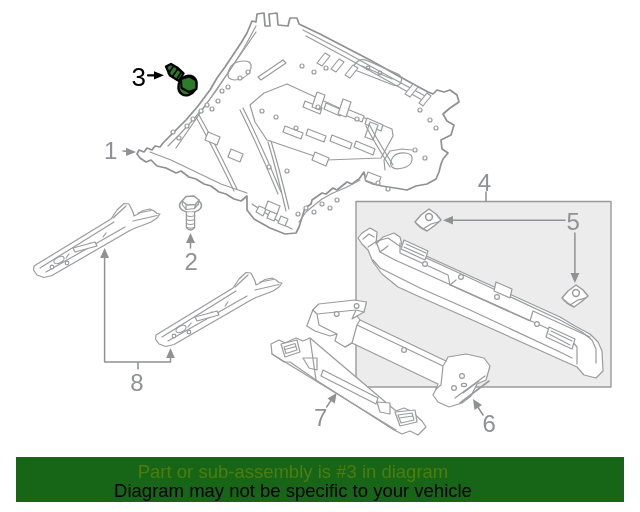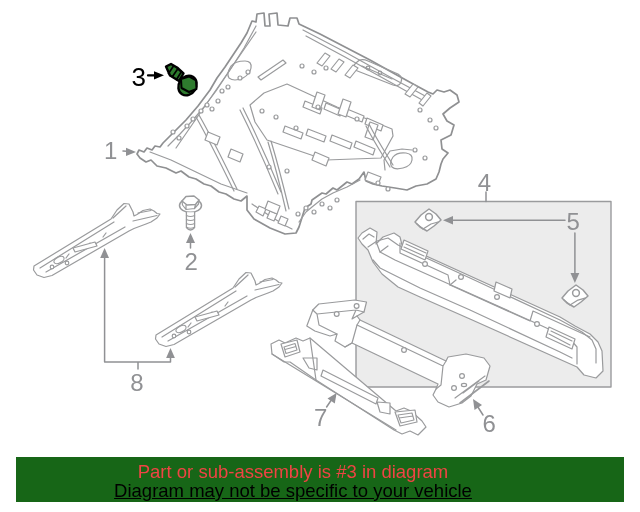--- a/index.html
+++ b/index.html
@@ -266,16 +266,16 @@
 
   <text class="lbl" x="482.6" y="432">6</text>
 
   <text class="lbl" x="314" y="426">7</text>
 
   <text class="lbl" x="130.3" y="391">8</text>
 </svg>
 
 <div style="position:absolute;left:16px;top:457px;width:608px;height:45px;background:#176617;"></div>
 
-<div style="position:absolute;left:0;top:461px;width:586px;text-align:center;font-size:18.5px;color:#ef4444;">Part or sub-assembly is #3 in diagram</div>
-
-<div style="position:absolute;left:0;top:480px;width:586px;text-align:center;font-size:18.5px;color:#000;text-decoration:underline;">Diagram may not be specific to your vehicle</div>
+<div style="position:absolute;left:0;top:461px;width:586px;text-align:center;font-size:18.5px;color:#4d7c0f;">Part or sub-assembly is #3 in diagram</div>
+
+<div style="position:absolute;left:0;top:480px;width:586px;text-align:center;font-size:18.5px;color:#000;">Diagram may not be specific to your vehicle</div>
 </div>
 
 </body></html>

